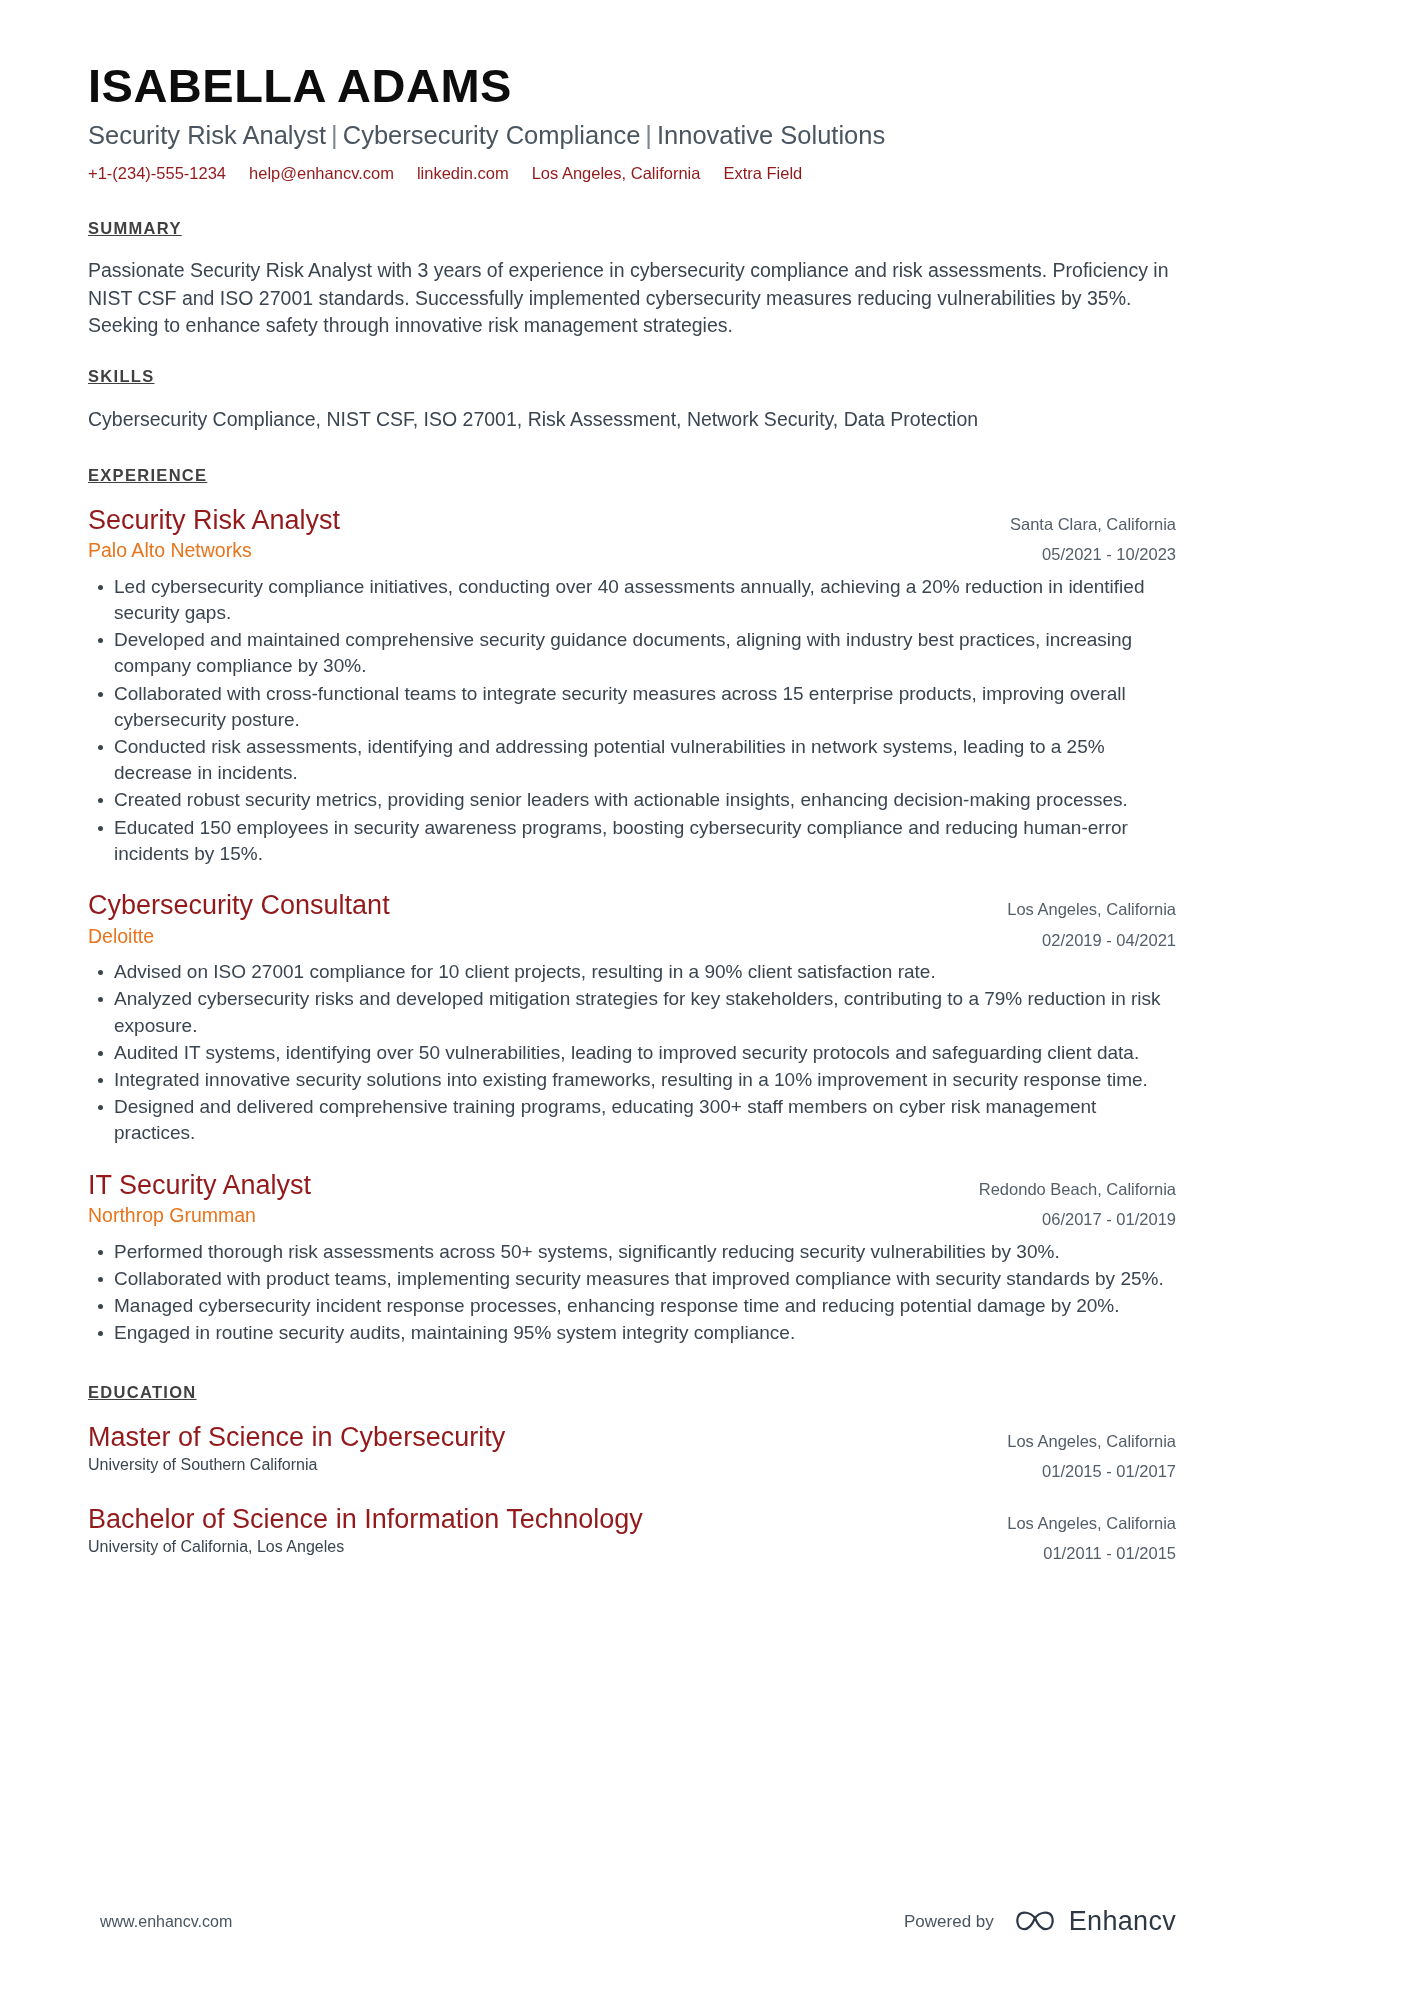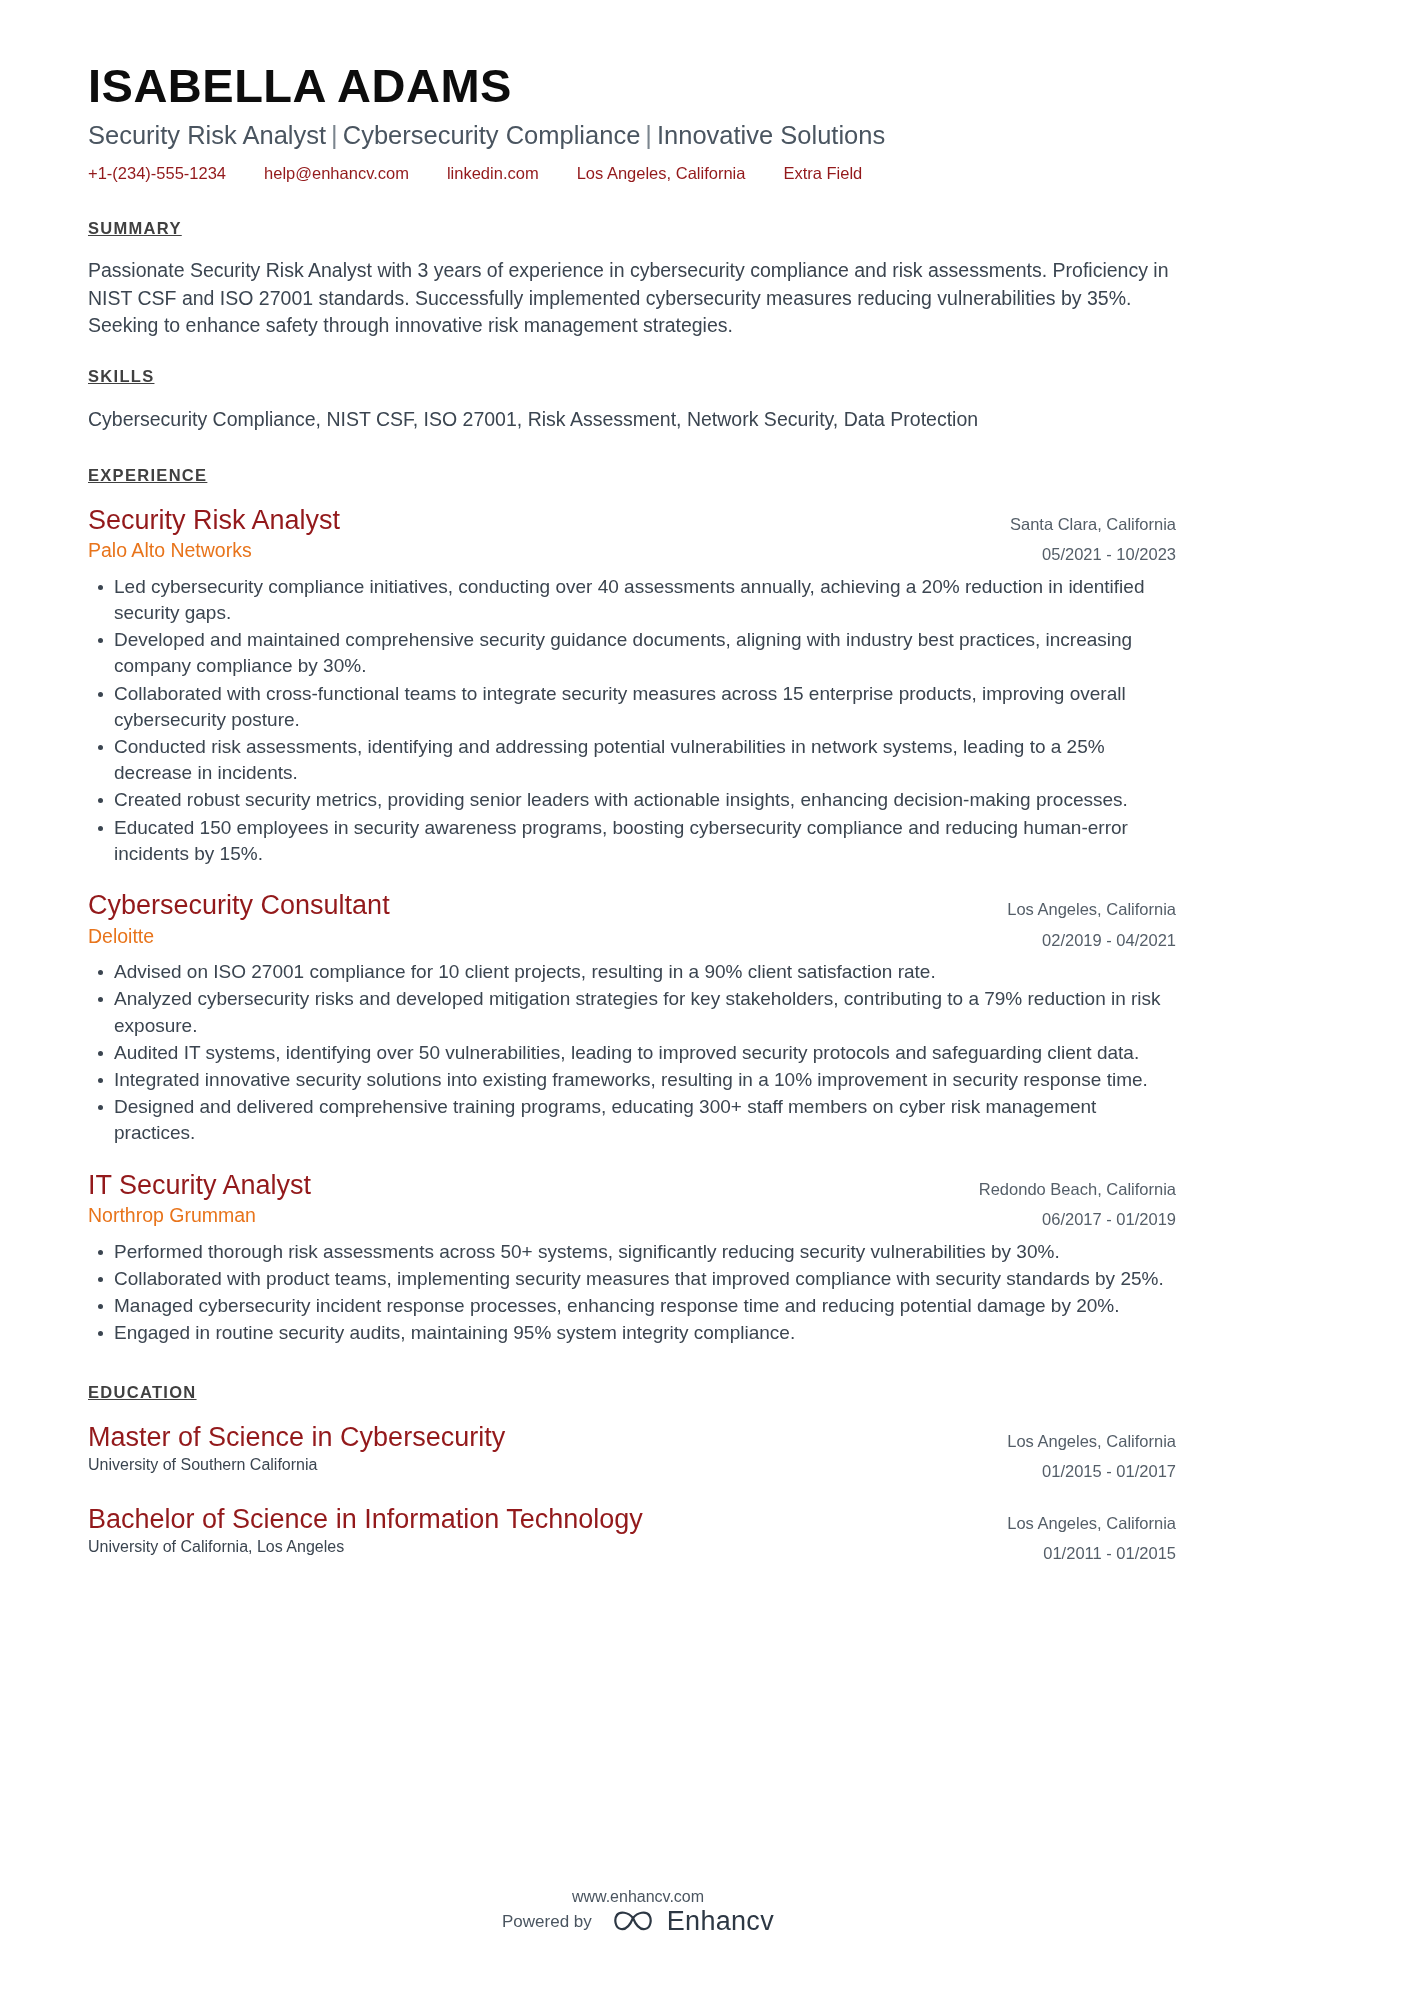--- a/index.html
+++ b/index.html
@@ -37,21 +37,21 @@
   }
   .tagline .sep {
     color:#7b858e;
     padding:0 5px;
     font-weight:300;
   }
   .contact-row {
     display:flex;
     flex-wrap:wrap;
     align-items:baseline;
-    gap:16px;
+    gap:1px;
     margin-bottom:34px;
   }
   .contact-item {
     font-size:16.5px;
     color:#93191b;
     margin-right:22px;
     line-height:1.4;
     white-space:nowrap;
   }
 
@@ -156,21 +156,20 @@
 
   
   .footer {
     position:absolute;
     left:100px;
     right:88px;
     bottom:58px;
     display:flex;
     justify-content:space-between;
     align-items:center;
-    flex-direction:column;
   }
   .footer-url {
     font-size:16px;
     color:#4a5560;
   }
   .footer-right {
     display:flex;
     align-items:center;
     gap:22px;
   }

